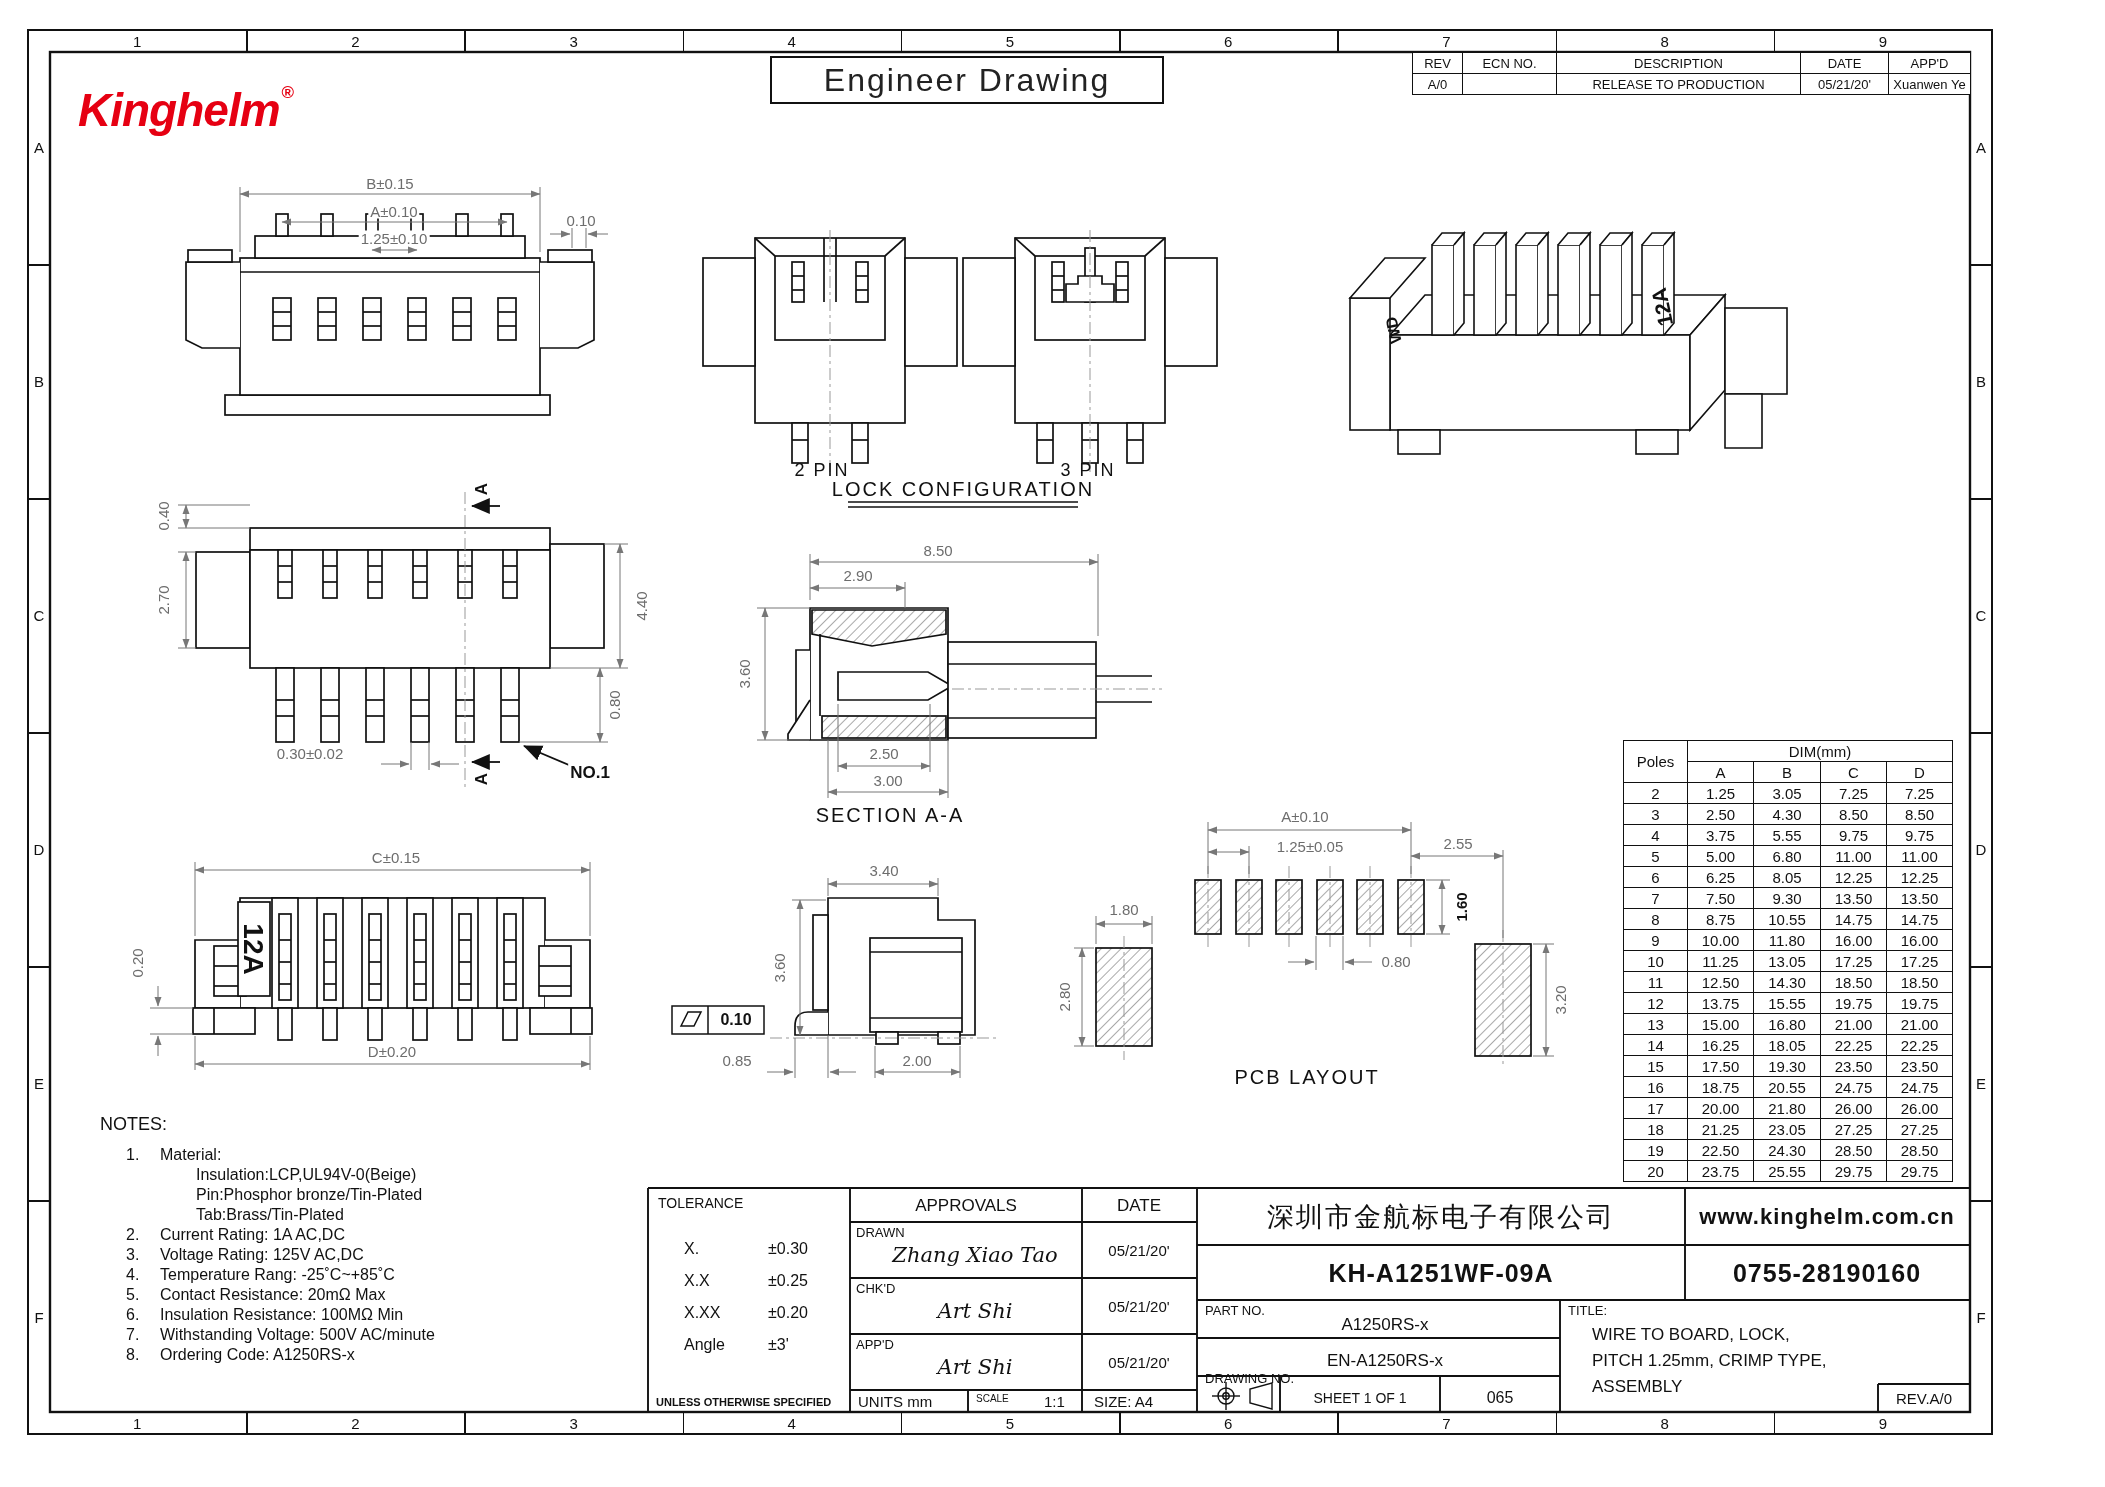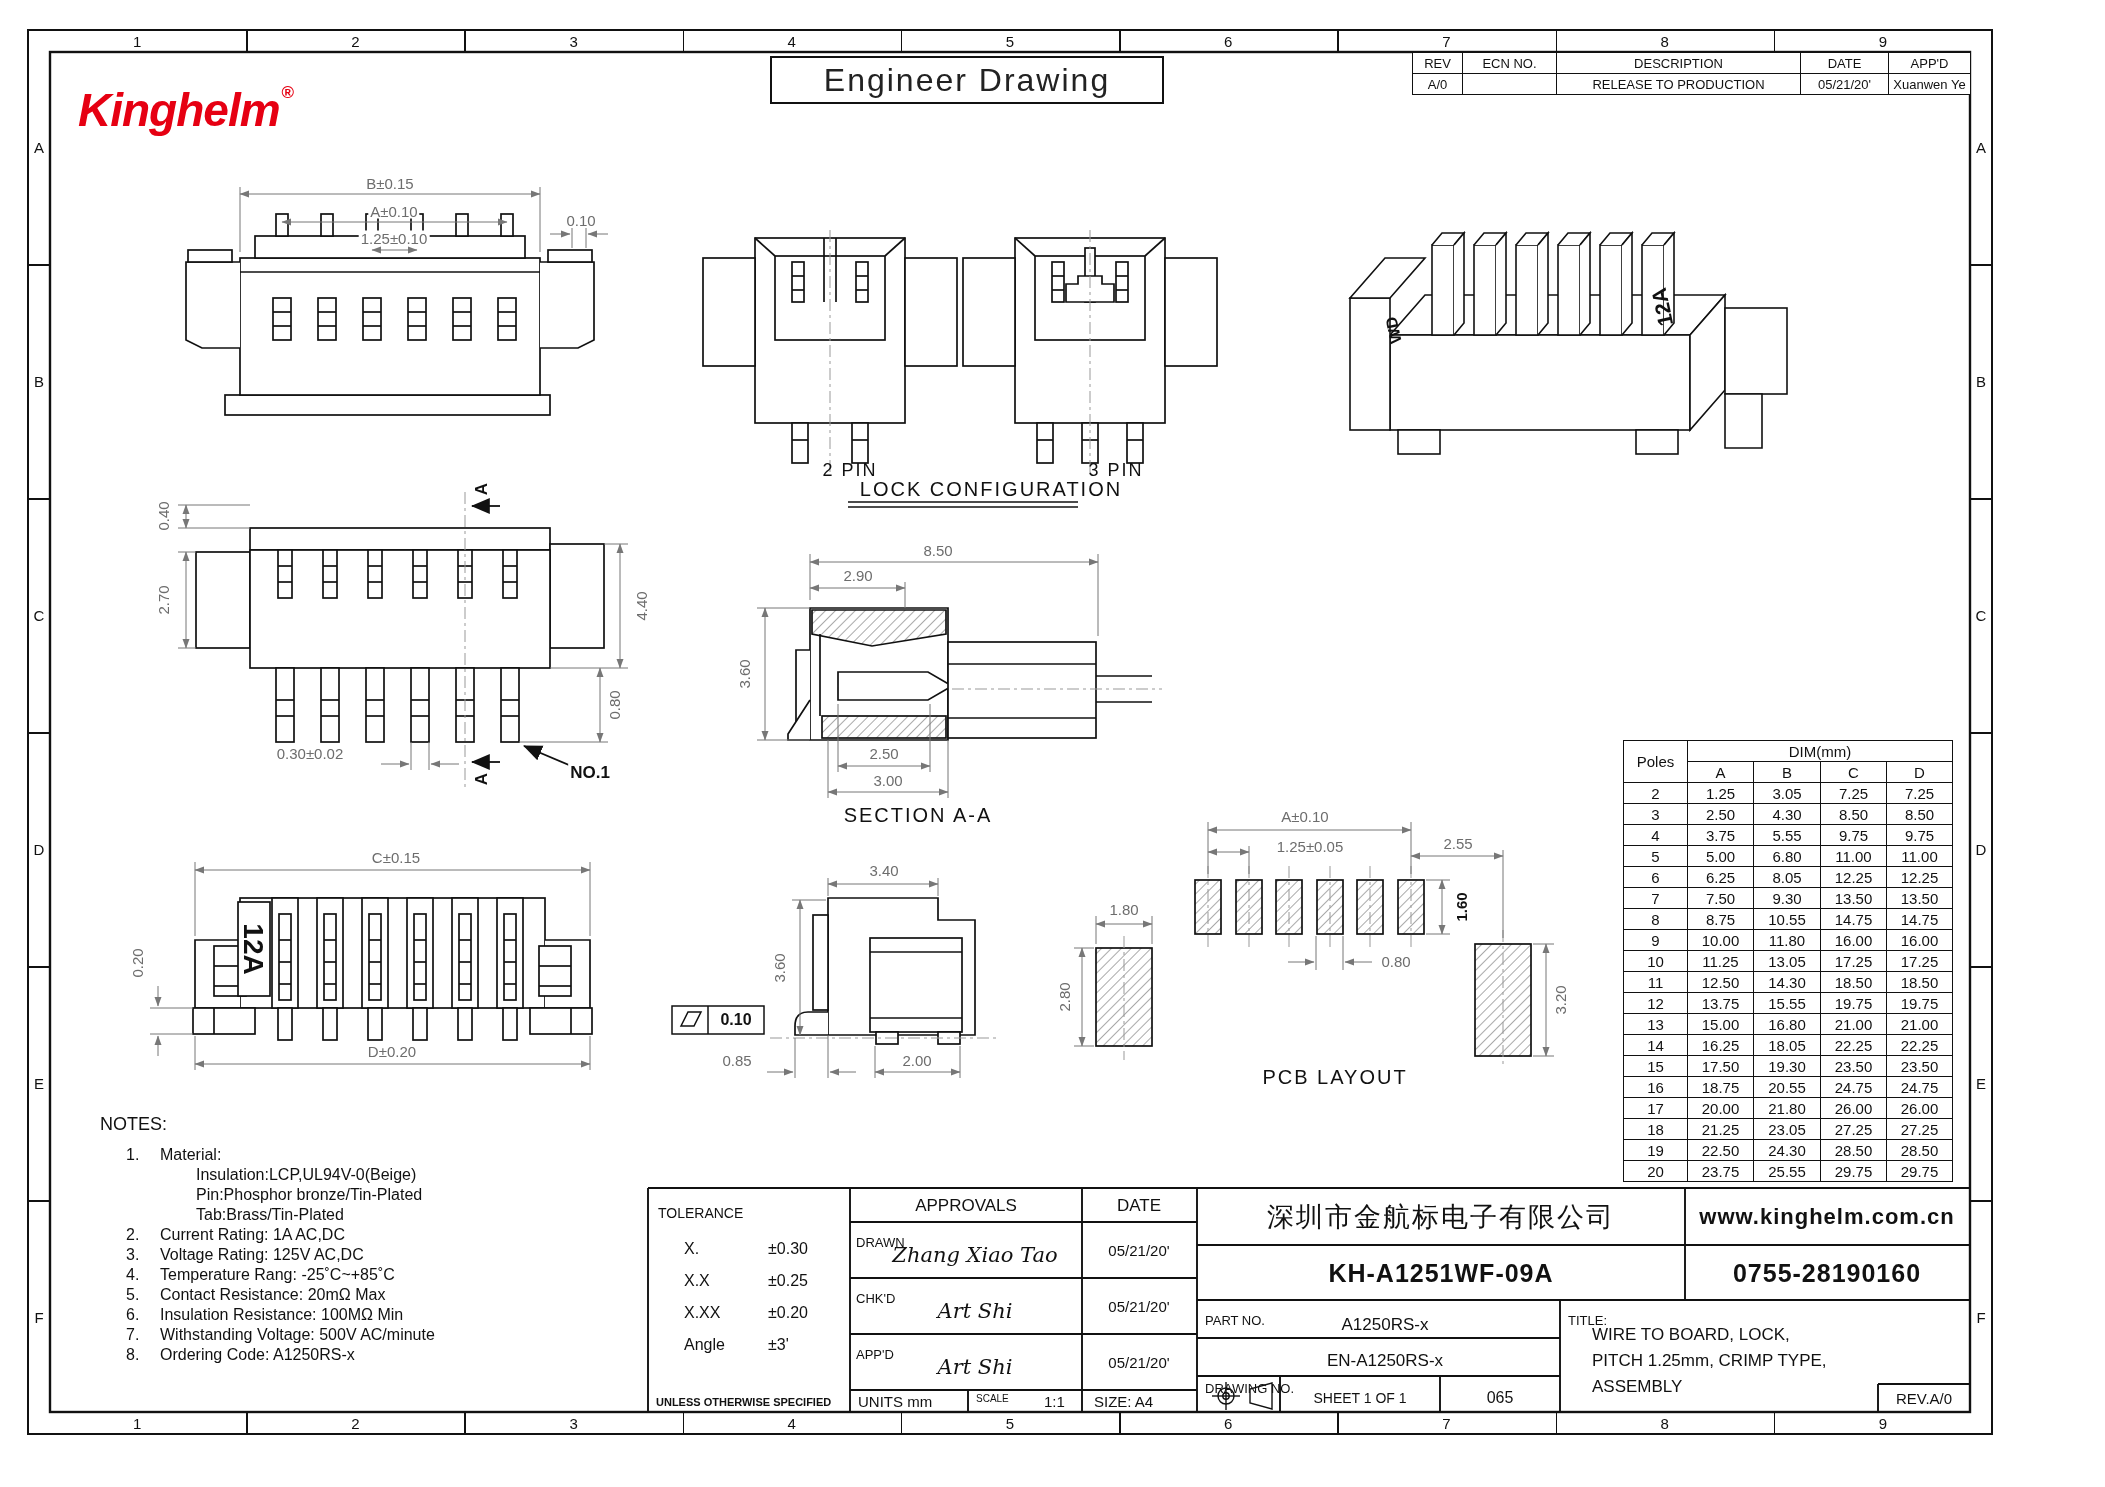--- a/index.html
+++ b/index.html
@@ -2,38 +2,38 @@
 <html><head>
 <meta charset="utf-8">
 <style>
   html,body{margin:0;padding:0;background:#fff;font-family:"Liberation Sans",sans-serif;color:#111;}
   #sheet{position:relative;width:2105px;height:1487px;background:#fff;overflow:hidden;}
   svg{position:absolute;left:0;top:0;}
   .dim{position:absolute;transform:translate(-50%,-50%);font-size:15px;color:#6d6d6d;white-space:nowrap;background:#fff;padding:0 2px;line-height:1;}
   .rotm{transform:translate(-50%,-50%) rotate(-90deg);}
   .rotp{transform:translate(-50%,-50%) rotate(90deg);}
   .blk{color:#111;font-weight:bold;}
-  .cap{position:absolute;transform:translate(-50%,-50%);font-size:20px;color:#111;letter-spacing:2px;white-space:nowrap;line-height:1;margin-left:28px;}
+  .cap{position:absolute;transform:translate(-50%,-50%);font-size:20px;color:#111;letter-spacing:2px;white-space:nowrap;line-height:1;}
   .zone-label{position:absolute;transform:translate(-50%,-50%);font-size:15px;color:#111;line-height:1;}
   .tick{position:absolute;background:#111;}
   .logo{position:absolute;left:78px;top:84px;font-style:italic;font-weight:bold;font-size:46px;color:#e60012;letter-spacing:-1px;line-height:1;}
   .logo sup{font-size:17px;font-style:normal;vertical-align:28px;margin-left:2px;}
   .title-box{position:absolute;left:770px;top:56px;width:390px;height:44px;border:2.2px solid #111;display:flex;align-items:center;justify-content:center;font-size:32px;letter-spacing:2px;color:#222;}
   table.grid{border-collapse:collapse;position:absolute;table-layout:fixed;background:#fff;}
   table.grid th,table.grid td{border:1.6px solid #111;font-weight:normal;text-align:center;padding:0;white-space:nowrap;overflow:hidden;}
   #rev-table{left:1412px;top:52px;width:558px;font-size:13px;}
   #rev-table th,#rev-table td{height:20px;}
   #poles-table{left:1623px;top:740px;width:329px;font-size:15px;}
   #poles-table th,#poles-table td{height:20px;}
   .notes{position:absolute;left:100px;top:1114px;width:430px;font-size:16px;color:#111;}
   .notes-title{font-size:18px;margin-bottom:10px;}
   .note-line{line-height:20px;}
   .nn{display:inline-block;width:34px;padding-left:26px;}
   .note-sub{padding-left:96px;line-height:20px;}
-  .tb-label{position:absolute;font-size:13px;color:#111;white-space:nowrap;line-height:1;margin-top:10px;}
+  .tb-label{position:absolute;font-size:13px;color:#111;white-space:nowrap;line-height:1;}
   .tb-val{position:absolute;font-size:17px;color:#111;white-space:nowrap;line-height:1;}
   .tb-center{transform:translate(-50%,-50%);}
   .sig{font-family:"DejaVu Serif",serif;font-style:italic;font-size:21px;color:#111;}
   .tol-row span{position:absolute;font-size:16px;}
   .company{position:absolute;transform:translate(-50%,-50%);font-size:27px;letter-spacing:2px;white-space:nowrap;}
   .bigval{position:absolute;transform:translate(-50%,-50%);font-size:25px;letter-spacing:1px;white-space:nowrap;font-weight:bold;}
   .note-tiny{position:absolute;font-size:11px;font-weight:bold;white-space:nowrap;}
   .iso-mark{position:absolute;font-weight:600;color:#111;white-space:nowrap;line-height:1;}
 </style>
 </head>

